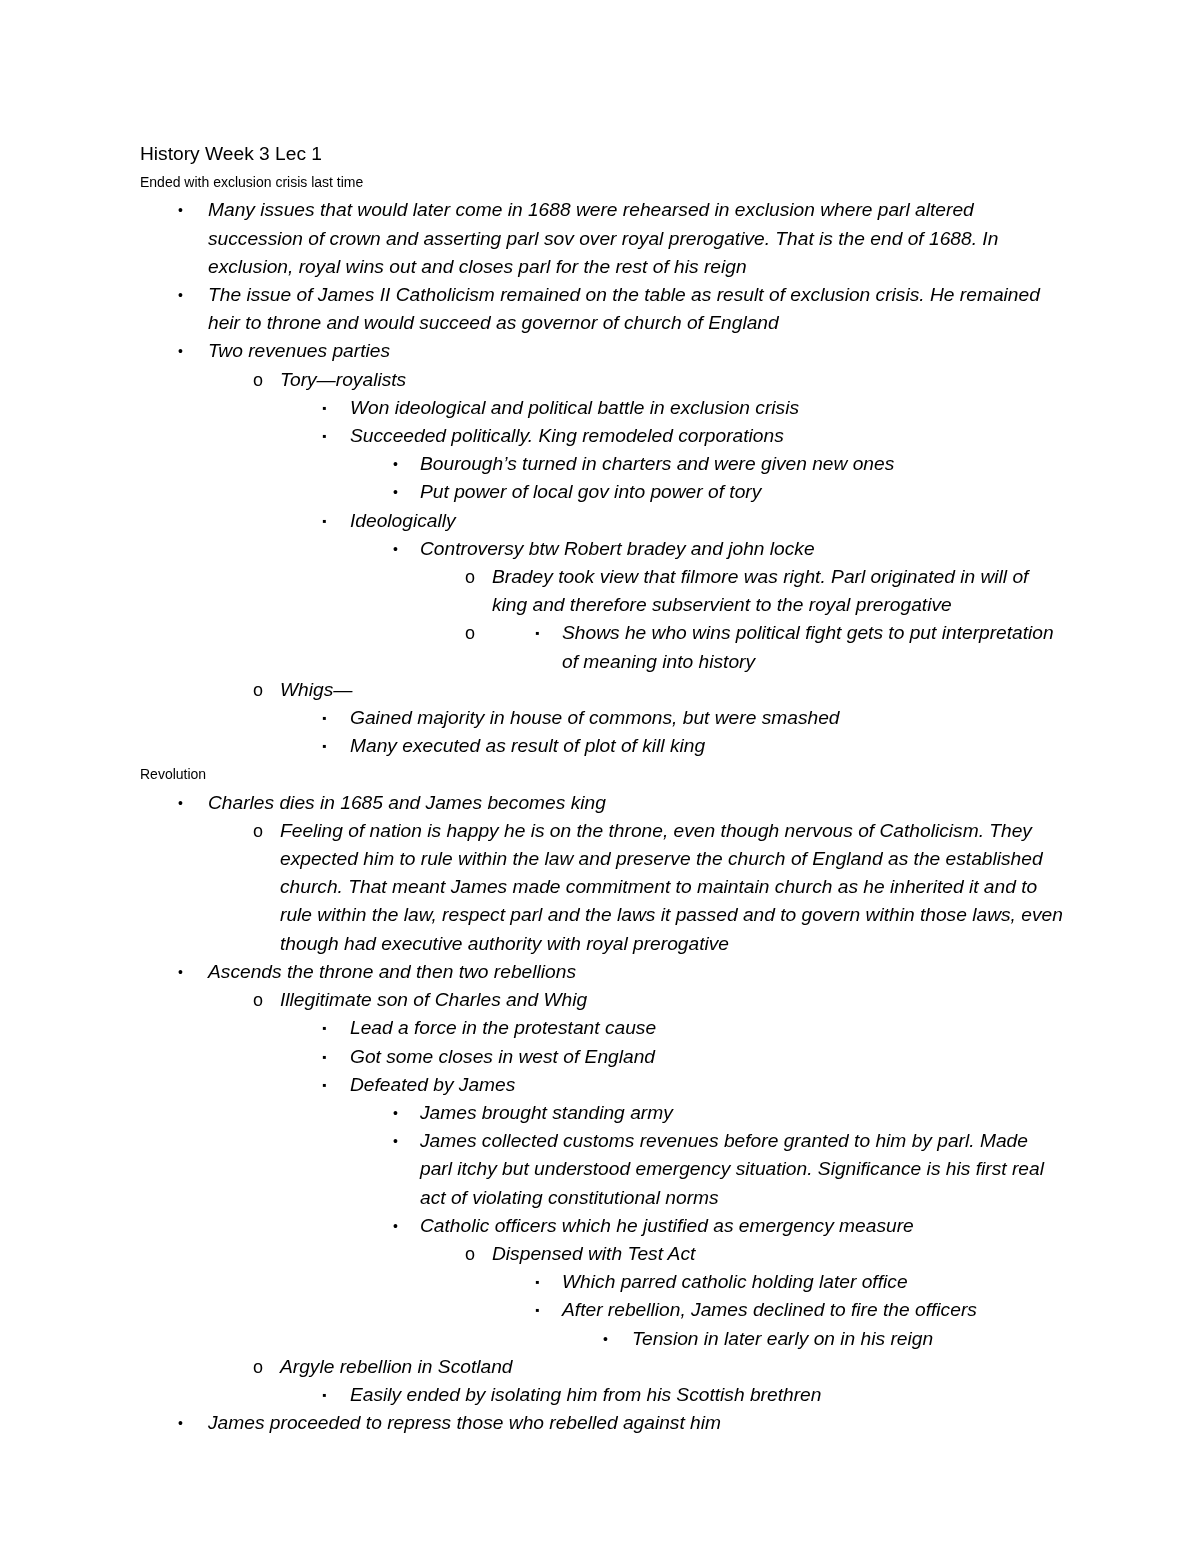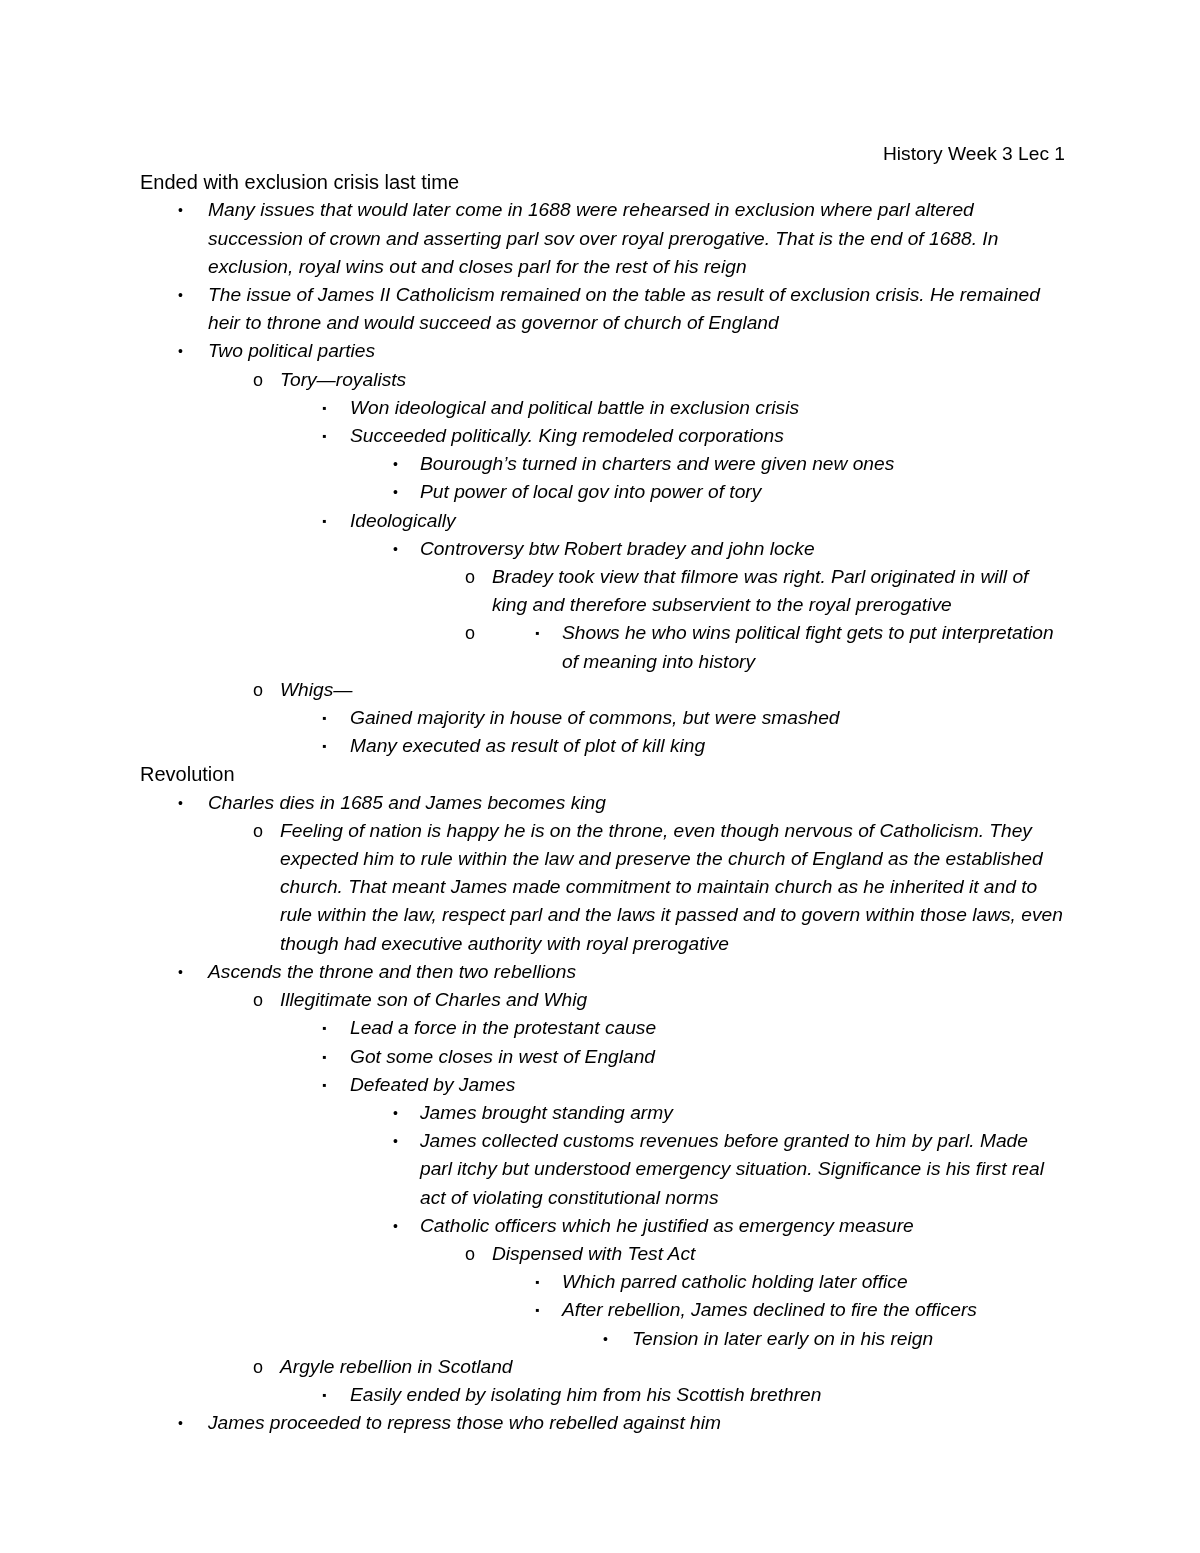--- a/index.html
+++ b/index.html
@@ -28,29 +28,29 @@
   .doc-body {
     position: absolute;
     left: 140px;
     top: 140px;
     width: 925px;
     font-size: 19.2px;
     line-height: 28.2px;
   }
 
   .doc-title {
-    text-align: right;
+    text-align: left;
     font-size: 19.2px;
     line-height: 28.2px;
     width: 925px;
     white-space: nowrap;
   }
 
   .plain-line {
-    font-size: 20px;
+    font-size: 14px;
     line-height: 28.2px;
   }
 
   
   .li {
     position: relative;
     font-size: 19.2px;
     line-height: 28.2px;
   }
   .li > .bullet {
@@ -111,21 +111,21 @@
         <div class="li lv1">
           <span class="bullet b-disc">•</span>
           <span class="txt">Many issues that would later come in 1688 were rehearsed in exclusion where parl altered succession of crown and asserting parl sov over royal prerogative. That is the end of 1688. In exclusion, royal wins out and closes parl for the rest of his reign</span>
         </div>
         <div class="li lv1">
           <span class="bullet b-disc">•</span>
           <span class="txt">The issue of James II Catholicism remained on the table as result of exclusion crisis. He remained heir to throne and would succeed as governor of church of England</span>
         </div>
         <div class="li lv1">
           <span class="bullet b-disc">•</span>
-          <span class="txt">Two political parties</span>
+          <span class="txt">Two revenues parties</span>
         </div>
         <div class="li lv2">
           <span class="bullet b-circle">o</span>
           <span class="txt">Tory—royalists</span>
         </div>
         <div class="li lv3">
           <span class="bullet b-square">▪</span>
           <span class="txt">Won ideological and political battle in exclusion crisis</span>
         </div>
         <div class="li lv3">

